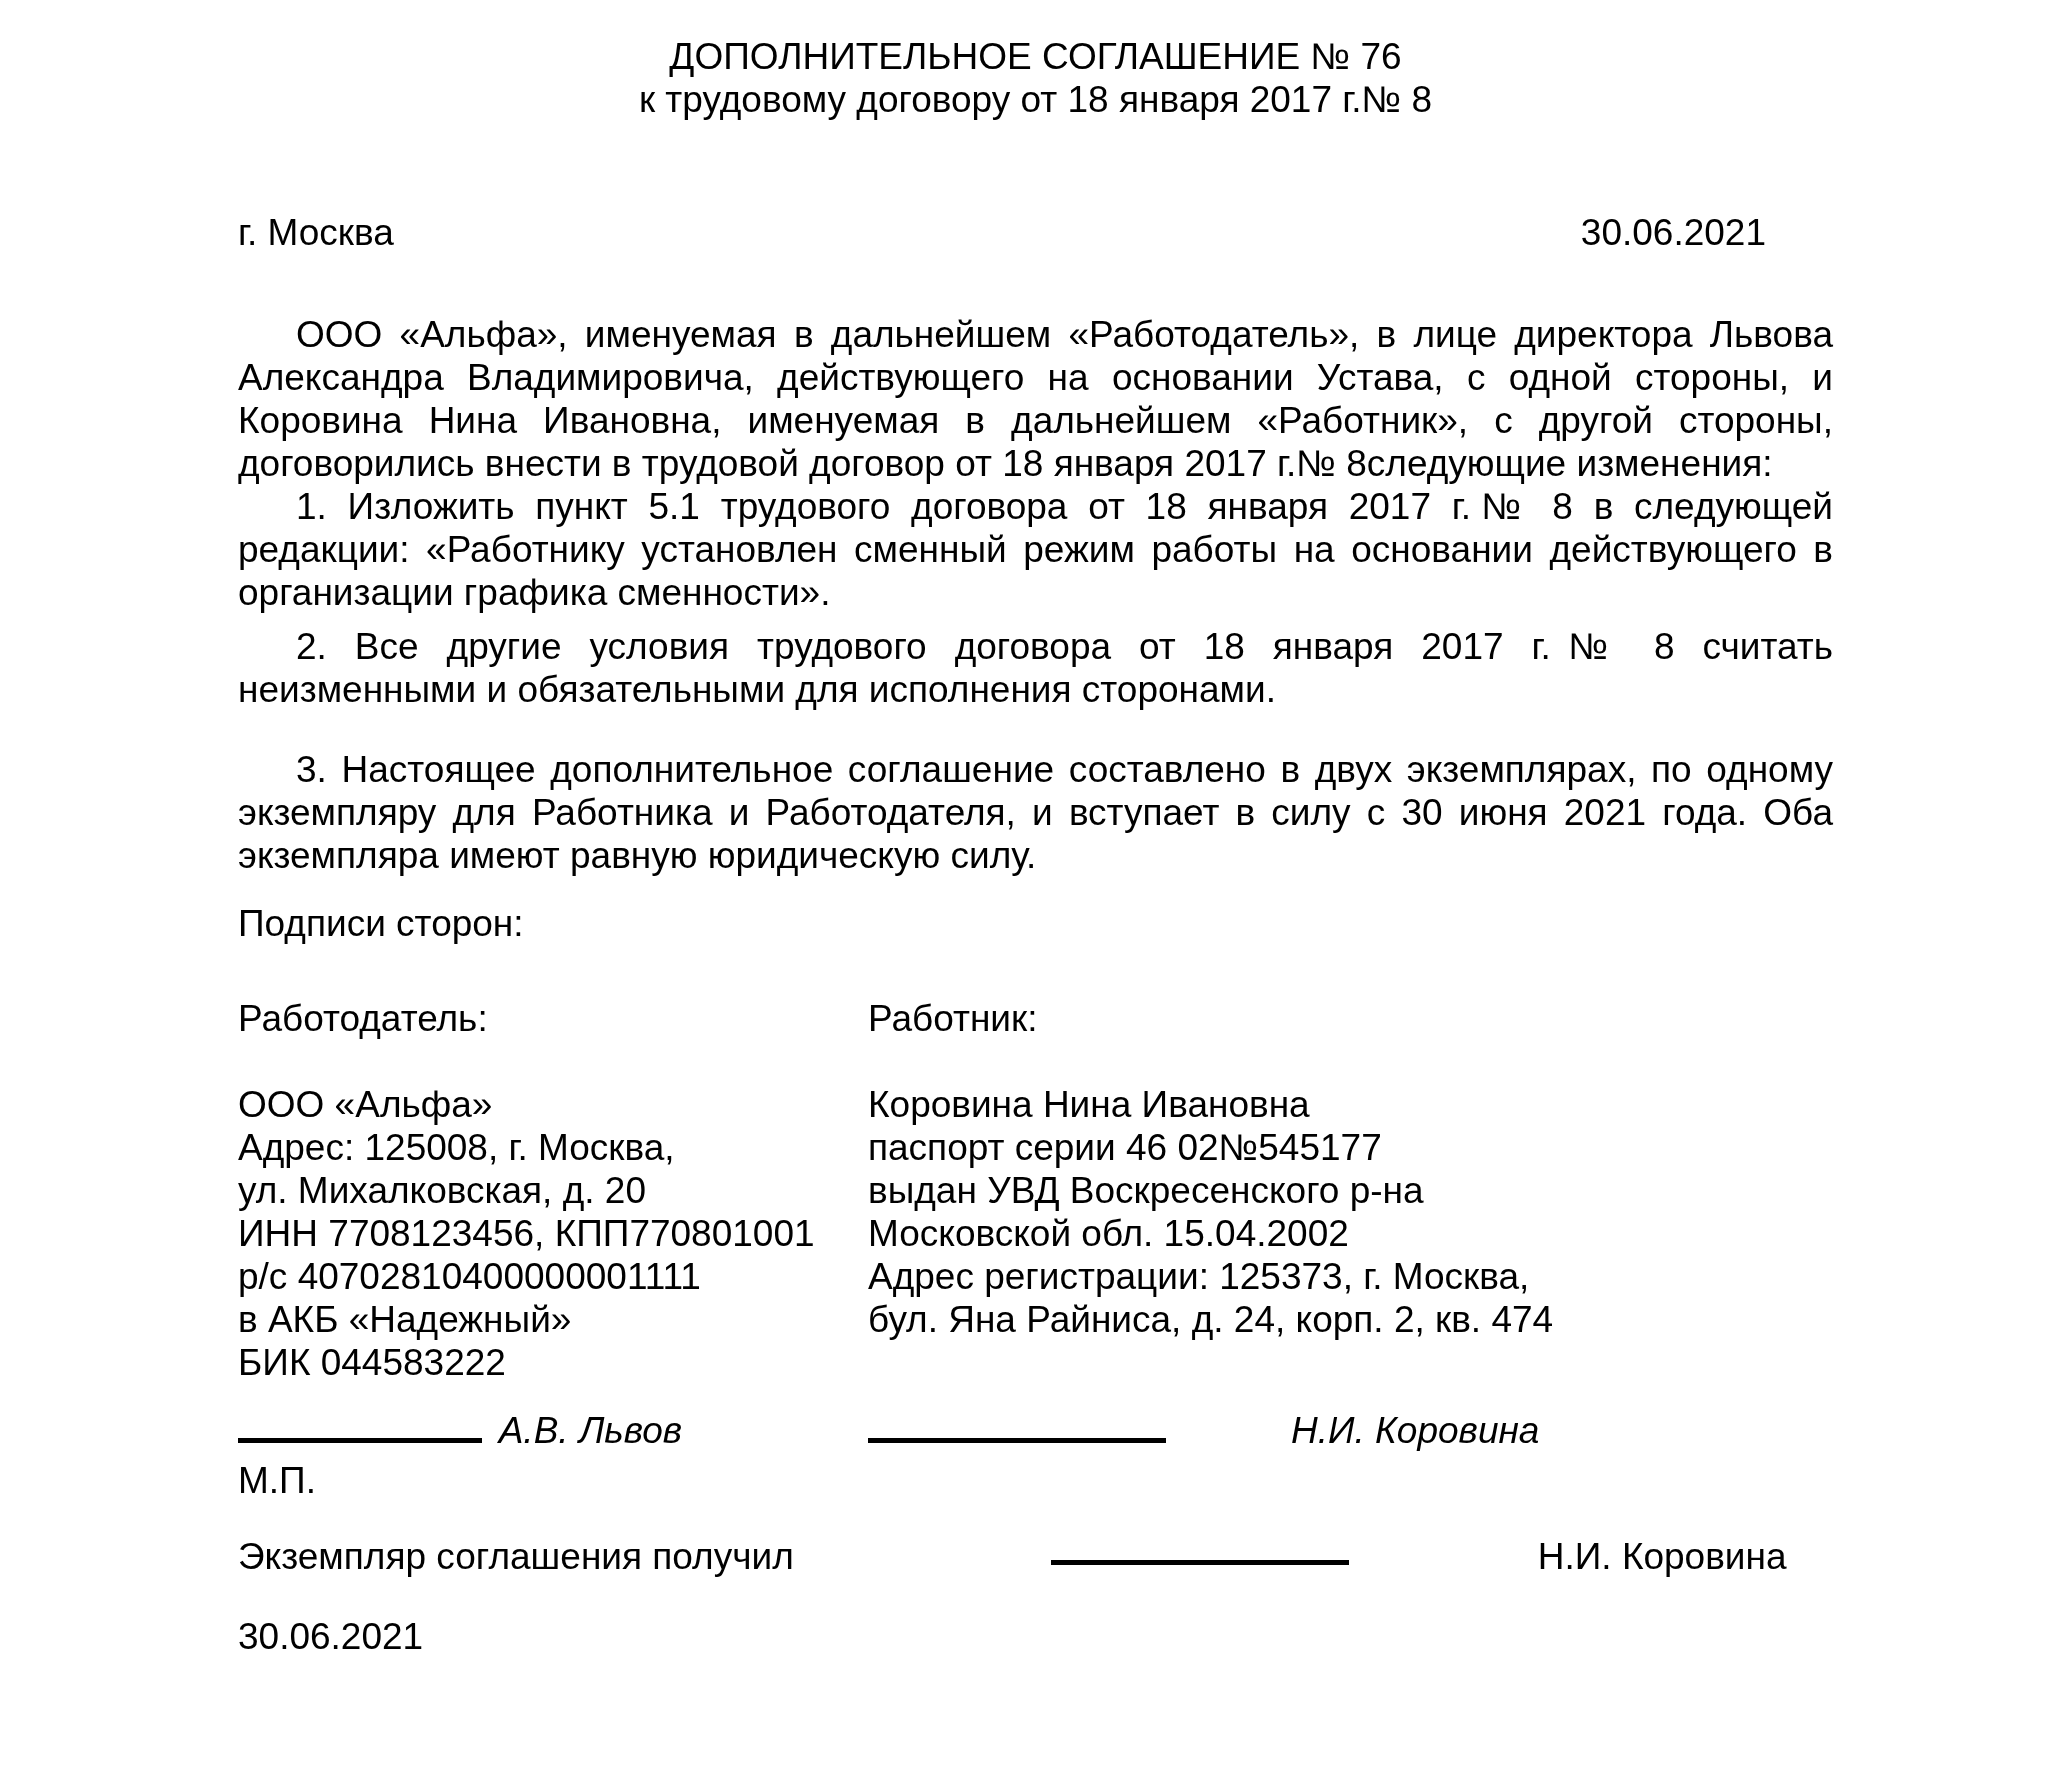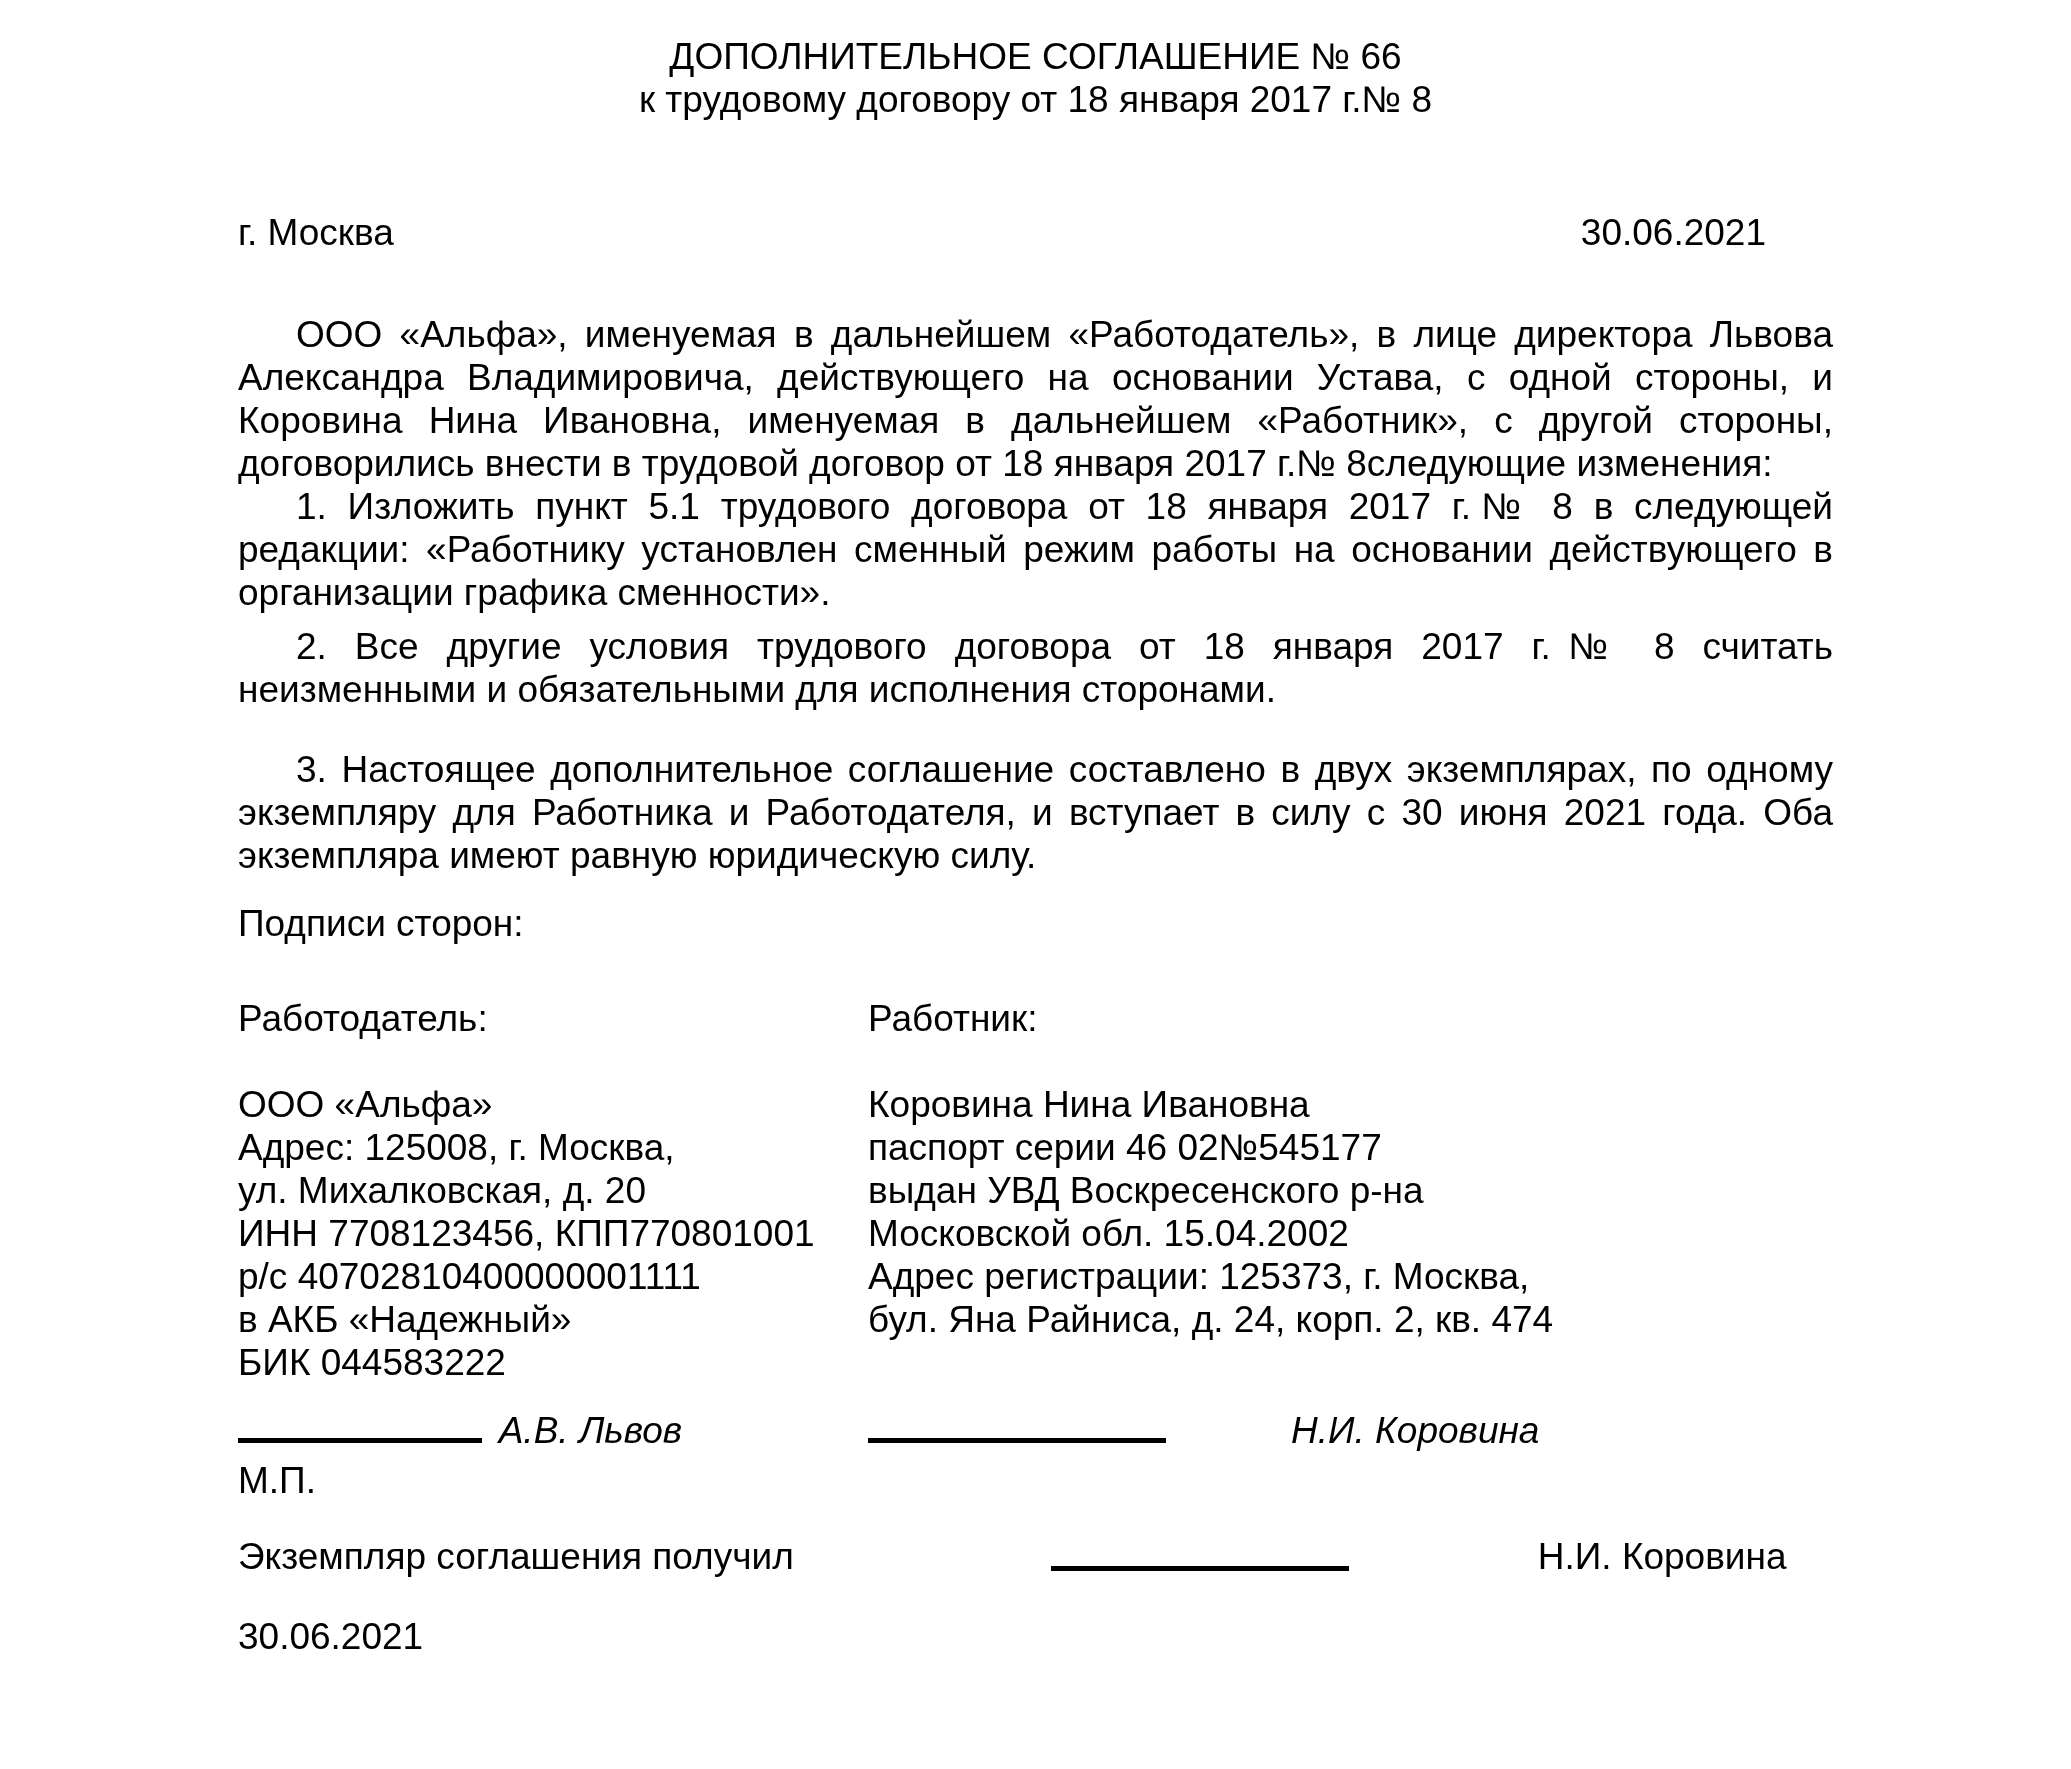--- a/index.html
+++ b/index.html
@@ -52,33 +52,33 @@
     height: 30px;
   }
   .uline.w-left    { width: 244px; }
   .uline.w-right   { width: 298px; }
   .uline.w-receipt { width: 298px; }
   .sig-name-left  { margin-left: 16.7px; }
   .sig-name-right { margin-left: 125px; }
   .stamp { margin-top: 6.7px; }
   .receipt-row {
     display: flex;
-    align-items: center;
+    align-items: flex-start;
     margin-top: 33px;
   }
   .receipt-row .uline       { margin-left: 257px; }
   .receipt-row .receipt-name{ margin-left: 189px; }
   .footer-date { margin-top: 37px; }
 </style>
 </head>
 <body>
 
 <div class="page">
 
-  <div class="title-line">ДОПОЛНИТЕЛЬНОЕ СОГЛАШЕНИЕ № 66</div>
+  <div class="title-line">ДОПОЛНИТЕЛЬНОЕ СОГЛАШЕНИЕ № 76</div>
   <div class="title-line">к трудовому договору от 18 января 2017 г.№ 8</div>
 
   <div class="city-date-row">
     <span>г. Москва</span>
     <span class="date">30.06.2021</span>
   </div>
 
   <p class="para intro">ООО «Альфа», именуемая в дальнейшем «Работодатель», в лице директора Львова Александра Владимировича, действующего на основании Устава, с одной стороны, и Коровина Нина Ивановна, именуемая в дальнейшем «Работник», с другой стороны, договорились внести в трудовой договор от 18 января 2017 г.№ 8следующие изменения:</p>
   <p class="para clause1">1. Изложить пункт 5.1 трудового договора от 18 января 2017 г.№ 8 в следующей редакции: «Работнику установлен сменный режим работы на основании действующего в организации графика сменности».</p>
   <p class="para clause2">2. Все другие условия трудового договора от 18 января 2017 г.№ 8 считать неизменными и обязательными для исполнения сторонами.</p>

